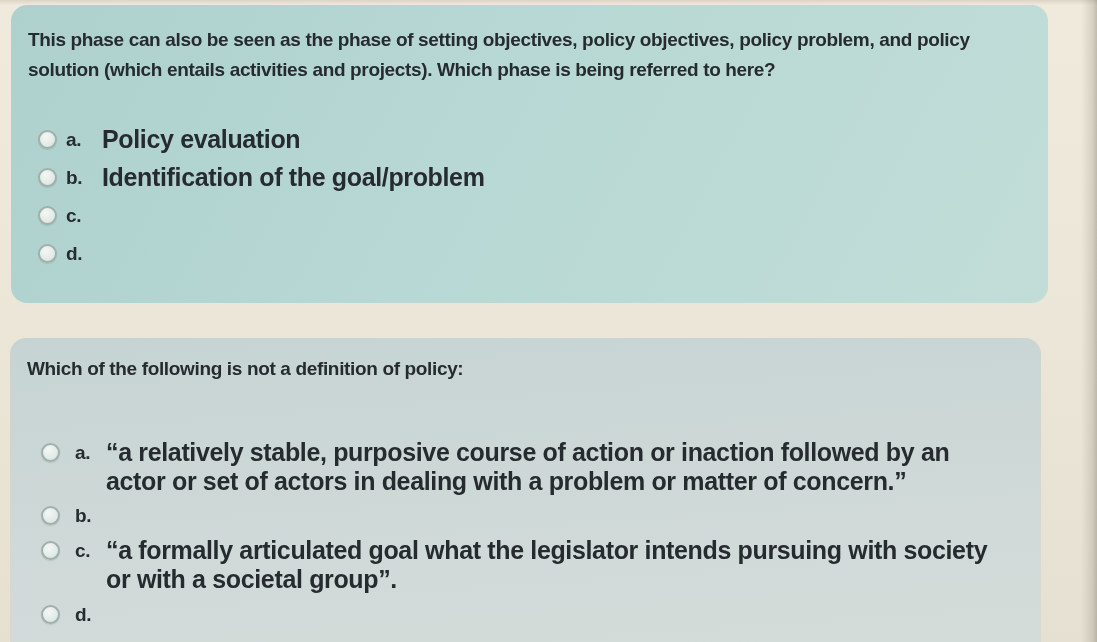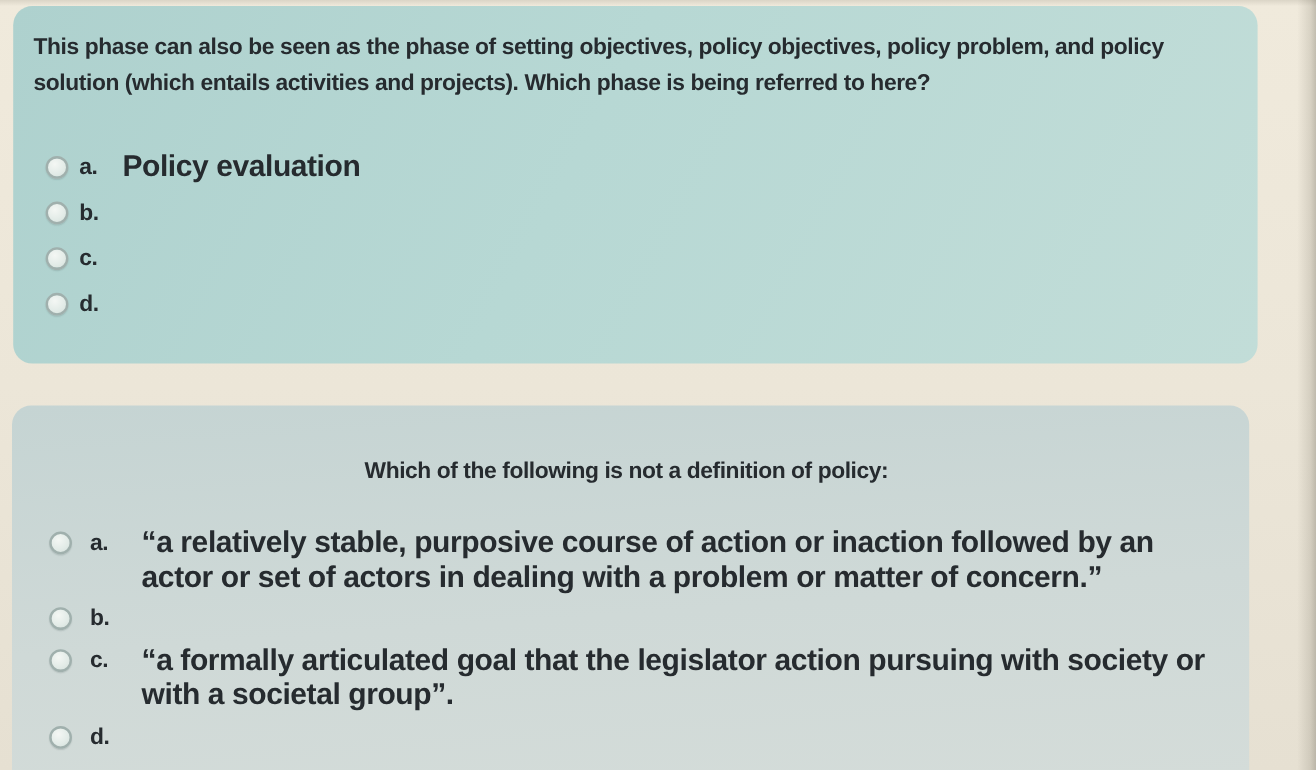--- a/index.html
+++ b/index.html
@@ -42,23 +42,22 @@
     position: absolute;
     left: 17px;
     font-size: 19px;
     line-height: 30px;
   }
   #card1 .qtext {
     top: 20px;
     width: 1000px;
   }
   #card2 .qtext {
-    top: 40px;
+    top: 16px;
     width: 990px;
-    text-align: center;
   }
   .opts {
     position: absolute;
     left: 0;
     right: 0;
     display: flex;
     flex-direction: column;
   }
   #card1 .opts { top: 120px; }
   #card2 .opts { top: 100px; }
@@ -89,21 +88,21 @@
     font-size: 19px;
     line-height: 29px;
   }
   #card1 .letter { margin-left: 9px; }
   #card2 .letter { margin-left: 15px; }
   .otext {
     font-size: 25px;
     line-height: 29px;
   }
   #card1 .otext { margin-left: 9px; max-width: 900px; }
-  #card2 .otext { margin-left: 16px; max-width: 908px; }
+  #card2 .otext { margin-left: 4px; max-width: 908px; }
   .edge-shade {
     position: absolute;
     top: 0;
     right: 0;
     width: 16px;
     height: 100%;
     background: linear-gradient(to right, rgba(90,85,70,0) 0%, rgba(90,85,70,0.16) 70%, rgba(70,66,54,0.28) 100%);
     pointer-events: none;
   }
   .top-shade {
@@ -123,20 +122,21 @@
   <div class="qtext">This phase can also be seen as the phase of setting objectives, policy objectives, policy problem, and policy solution (which entails activities and projects). Which phase is being referred to here?</div>
   <div class="opts">
     <div class="opt opt-a">
       <span class="radio"></span>
       <span class="letter">a.</span>
       <span class="otext">Policy evaluation</span>
     </div>
     <div class="opt opt-b">
       <span class="radio"></span>
       <span class="letter">b.</span>
+      <span class="otext">Identification of the goal/problem</span>
     </div>
     <div class="opt opt-c">
       <span class="radio"></span>
       <span class="letter">c.</span>
     </div>
     <div class="opt opt-d">
       <span class="radio"></span>
       <span class="letter">d.</span>
     </div>
   </div>
@@ -150,21 +150,21 @@
       <span class="letter">a.</span>
       <span class="otext">“a relatively stable, purposive course of action or inaction followed by an actor or set of actors in dealing with a problem or matter of concern.”</span>
     </div>
     <div class="opt opt-b">
       <span class="radio"></span>
       <span class="letter">b.</span>
     </div>
     <div class="opt opt-c">
       <span class="radio"></span>
       <span class="letter">c.</span>
-      <span class="otext">“a formally articulated goal that the legislator action pursuing with society or with a societal group”.</span>
+      <span class="otext">“a formally articulated goal what the legislator intends pursuing with society or with a societal group”.</span>
     </div>
     <div class="opt opt-d">
       <span class="radio"></span>
       <span class="letter">d.</span>
     </div>
   </div>
 </div>
 
 <div class="top-shade"></div>
 <div class="edge-shade"></div>

